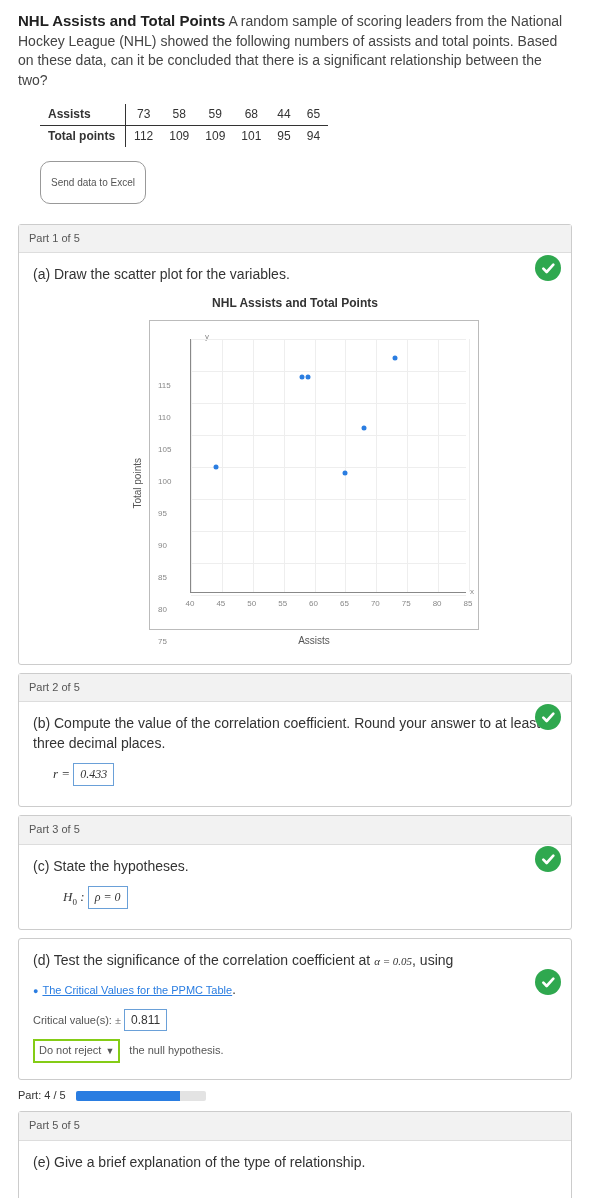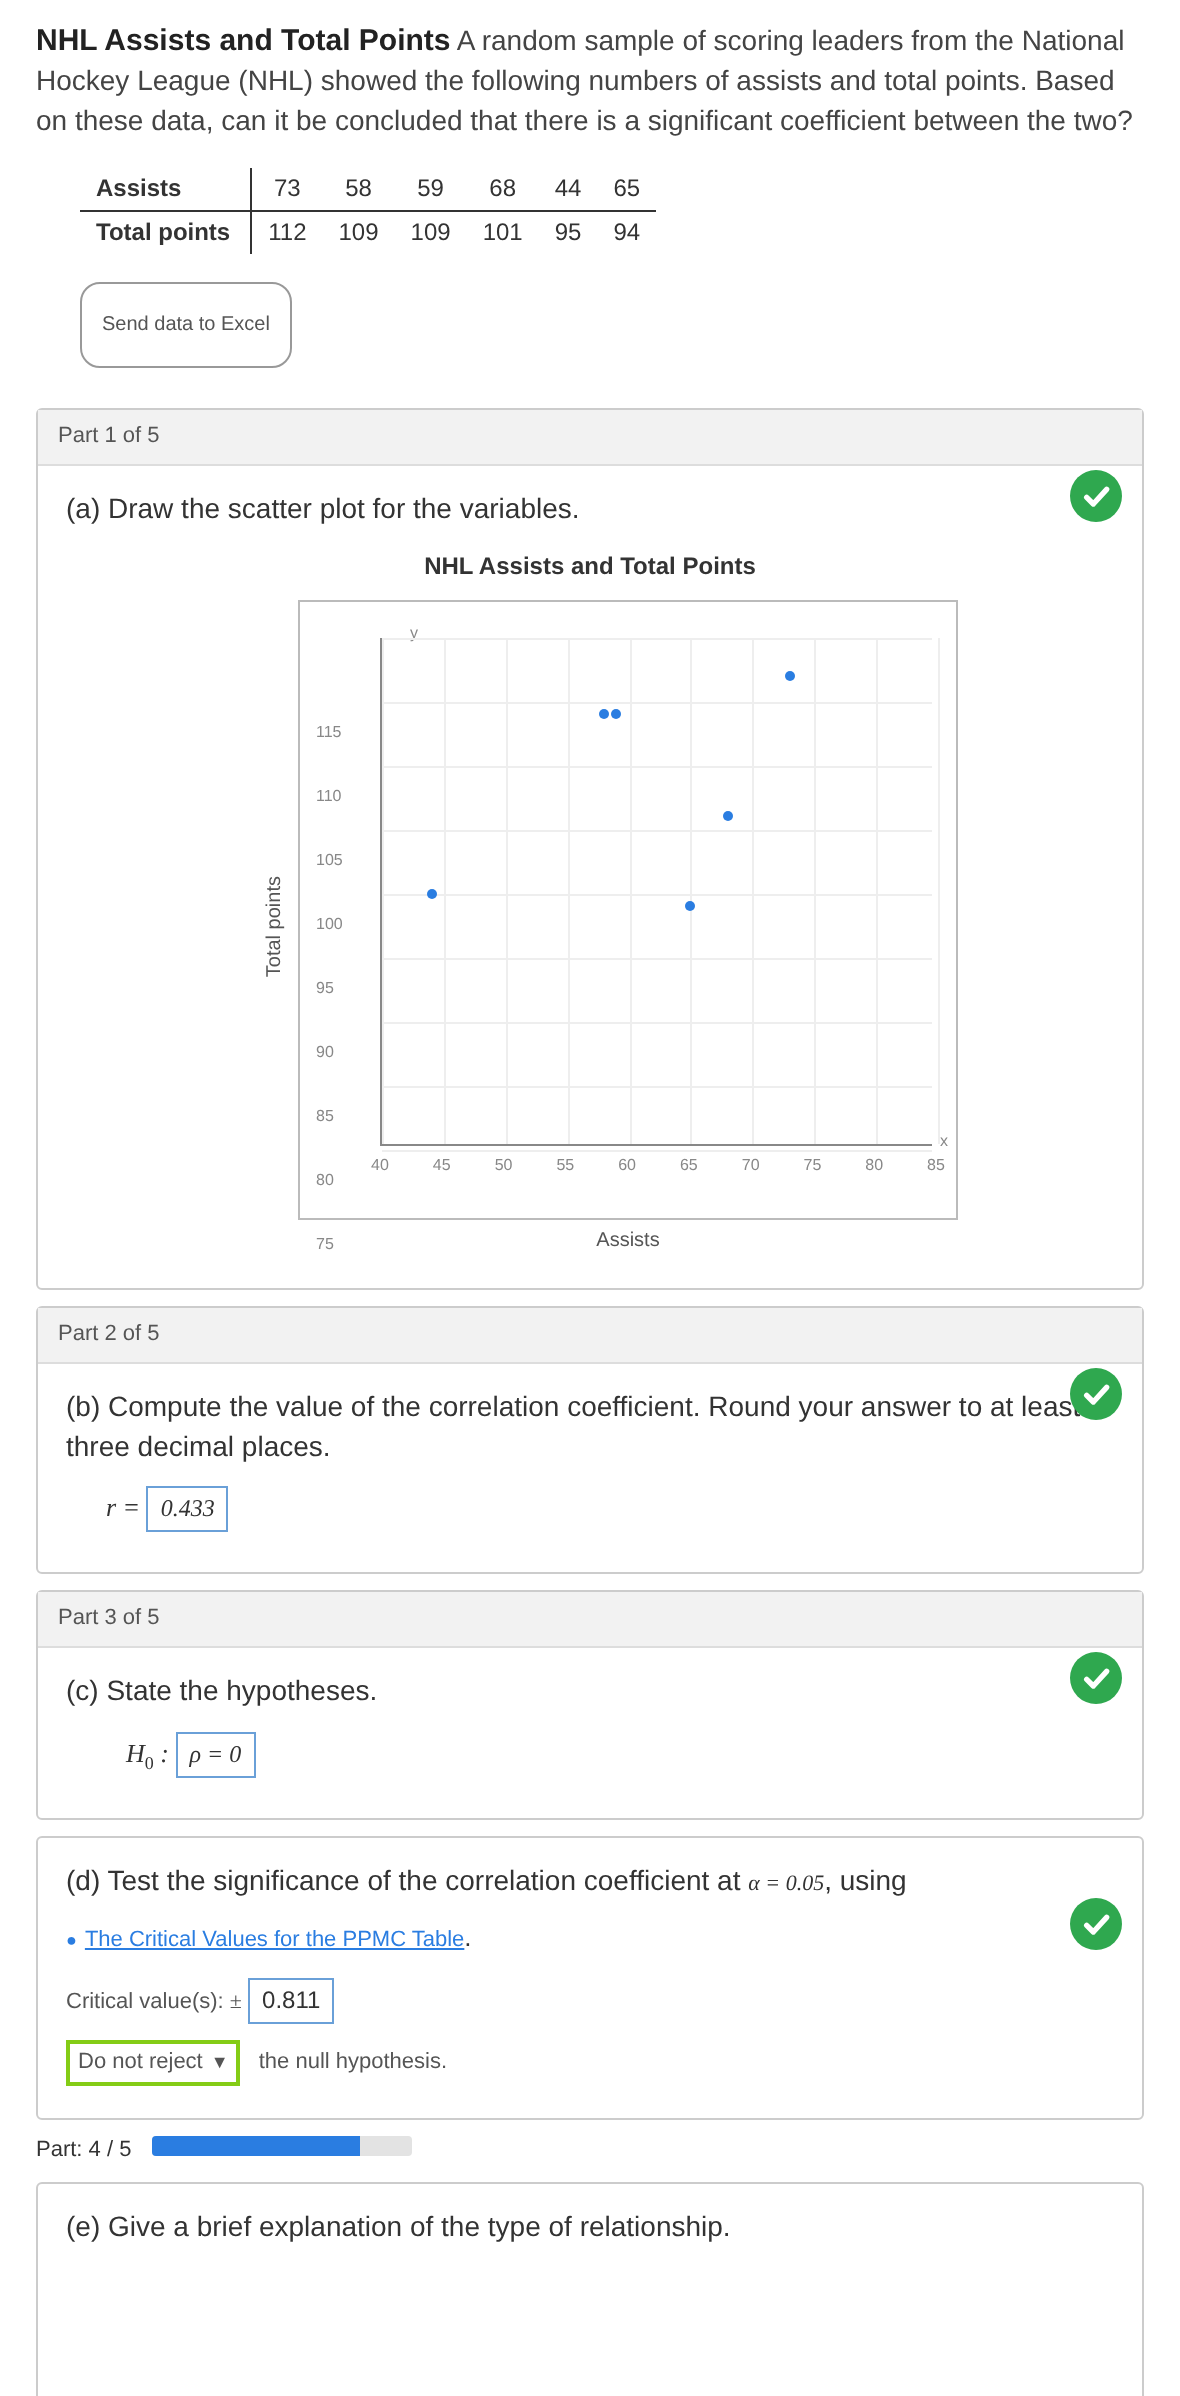--- a/index.html
+++ b/index.html
@@ -149,40 +149,40 @@
     border: 2px solid #84cc16;
     font-size: 11px;
     padding: 2px 4px;
     background: #fff;
     position: relative;
   }
   .select-box .caret { font-size: 9px; margin-left: 4px; }
   .progress-row {
     margin: 8px 18px;
     display: flex;
-    align-items: flex-start;
+    align-items: center;
     gap: 10px;
   }
   .progress-label { font-size: 11px; }
   .progress-bar {
     width: 130px; height: 10px; background: #e3e3e3; border-radius: 2px; overflow: hidden;
   }
   .progress-fill { height: 100%; background: #2a7de1; }
   .small-gray { font-size:11px; color:#555; }
   .alpha { font-family:'Times New Roman',serif; font-style:italic; font-size:11px;text-align:right;}
   .pm { font-family:'Times New Roman',serif;}
 </style>
 </head>
 <body>
 
 
 
 
 <div class="intro">
-  <b>NHL Assists and Total Points</b><span> A random sample of scoring leaders from the National Hockey League (NHL) showed the following numbers of assists and total points. Based on these data, can it be concluded that there is a significant coefficient between the two?</span>
+  <b>NHL Assists and Total Points</b><span> A random sample of scoring leaders from the National Hockey League (NHL) showed the following numbers of assists and total points. Based on these data, can it be concluded that there is a significant relationship between the two?</span>
 </div>
 
 
 <table class="data-table">
   <tbody>
       <tr>
     <td>Assists</td>
     <td>73</td>
     <td>58</td>
     <td>59</td>
@@ -341,20 +341,21 @@
 
 <div class="progress-row">
   <span class="progress-label">Part: 4 / 5</span>
   <div class="progress-bar">
     <div class="progress-fill" style="width:80%"></div>
   </div>
 </div>
 
 
 <div class="part" style="padding-bottom:6px">
+  <div class="part-header">Part 5 of 5</div>
   <div class="part-body" style="position:relative; min-height:110px;">
     <div class="q">(e) Give a brief explanation of the type of relationship.</div>
 
   </div>
 </div>
 
 
 
 
 </body></html>

